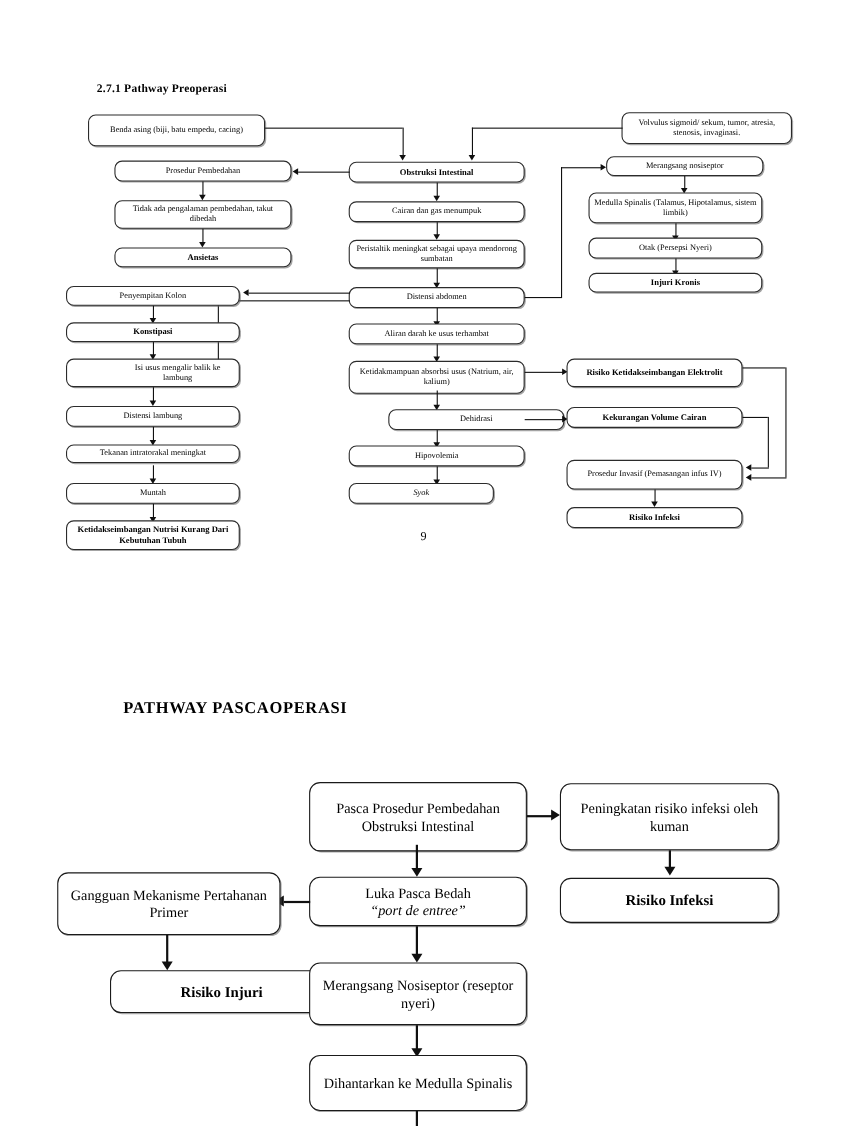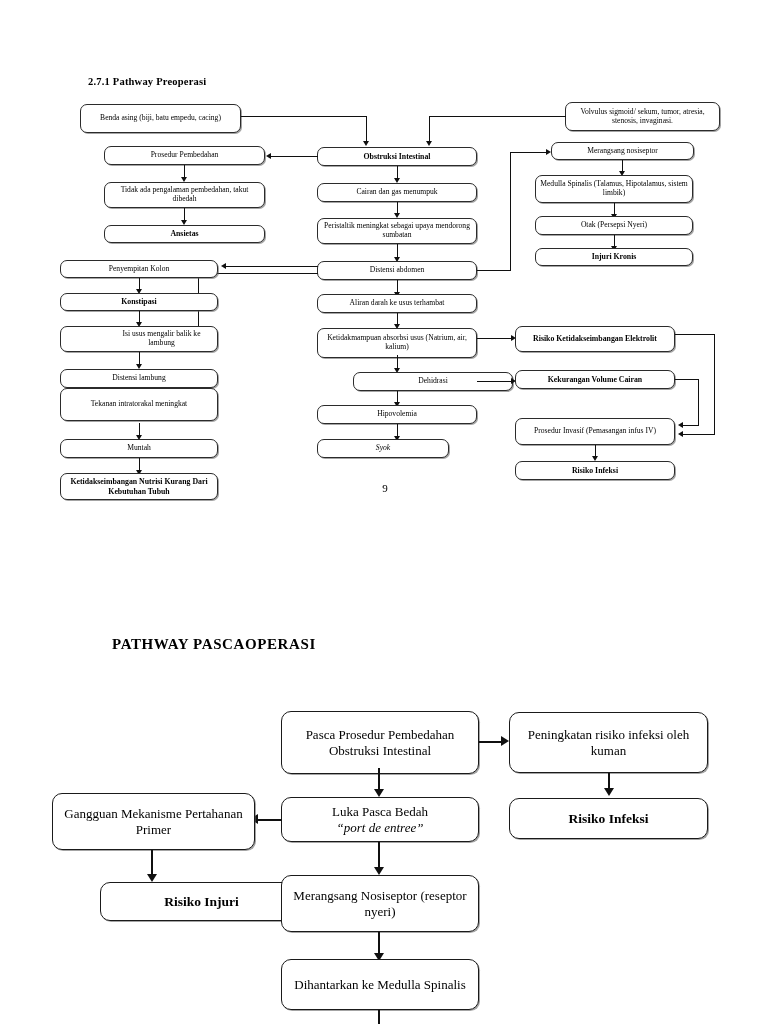--- a/index.html
+++ b/index.html
@@ -246,21 +246,21 @@
     <div class="node" style="left:60px; top:326px; width:158px; height:26px;padding-left:48px;">Isi usus mengalir balik ke lambung</div>
 
     <div class="ln vl" style="left:139px; top:352px; height:13px;"></div>
     <div class="arw down" style="left:136px; top:364px;"></div>
 
     <div class="node" style="left:60px; top:369px; width:158px; height:19px;">Distensi lambung</div>
 
     <div class="ln vl" style="left:139px; top:388px; height:13px;"></div>
     <div class="arw down" style="left:136px; top:400px;"></div>
 
-    <div class="node" style="left:60px; top:388px; width:158px; height:33px;text-align:right;">Tekanan intratorakal meningkat</div>
+    <div class="node" style="left:60px; top:404px; width:158px; height:17px;text-align:right;">Tekanan intratorakal meningkat</div>
 
     <div class="ln vl" style="left:139px; top:423px; height:13px;"></div>
     <div class="arw down" style="left:136px; top:435px;"></div>
 
     <div class="node" style="left:60px; top:439px; width:158px; height:19px;">Muntah</div>
 
     <div class="ln vl" style="left:139px; top:458px; height:13px;"></div>
     <div class="arw down" style="left:136px; top:470px;"></div>
 
     <div class="node bold" style="left:60px; top:473px; width:158px; height:27px;">Ketidakseimbangan Nutrisi Kurang Dari Kebutuhan Tubuh</div>

